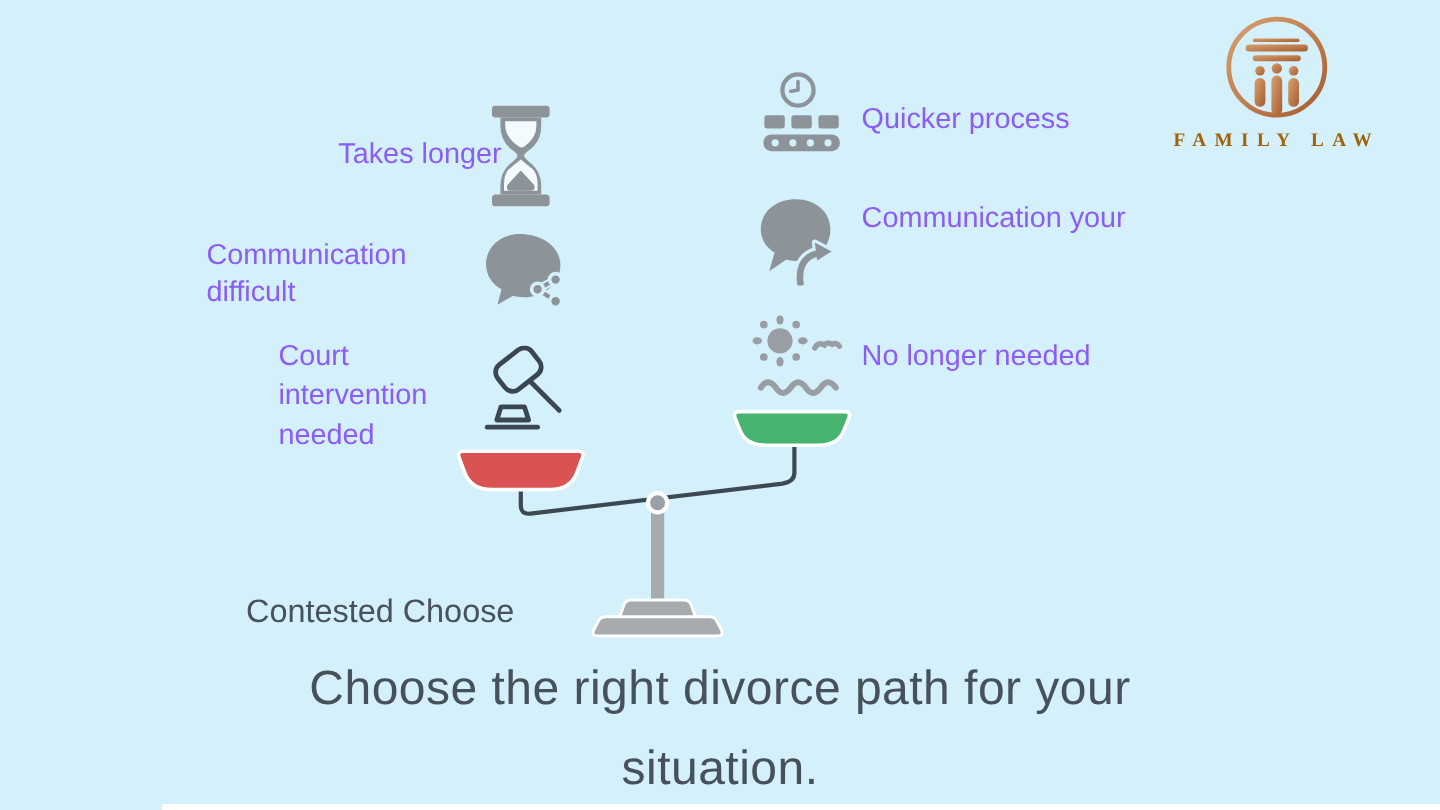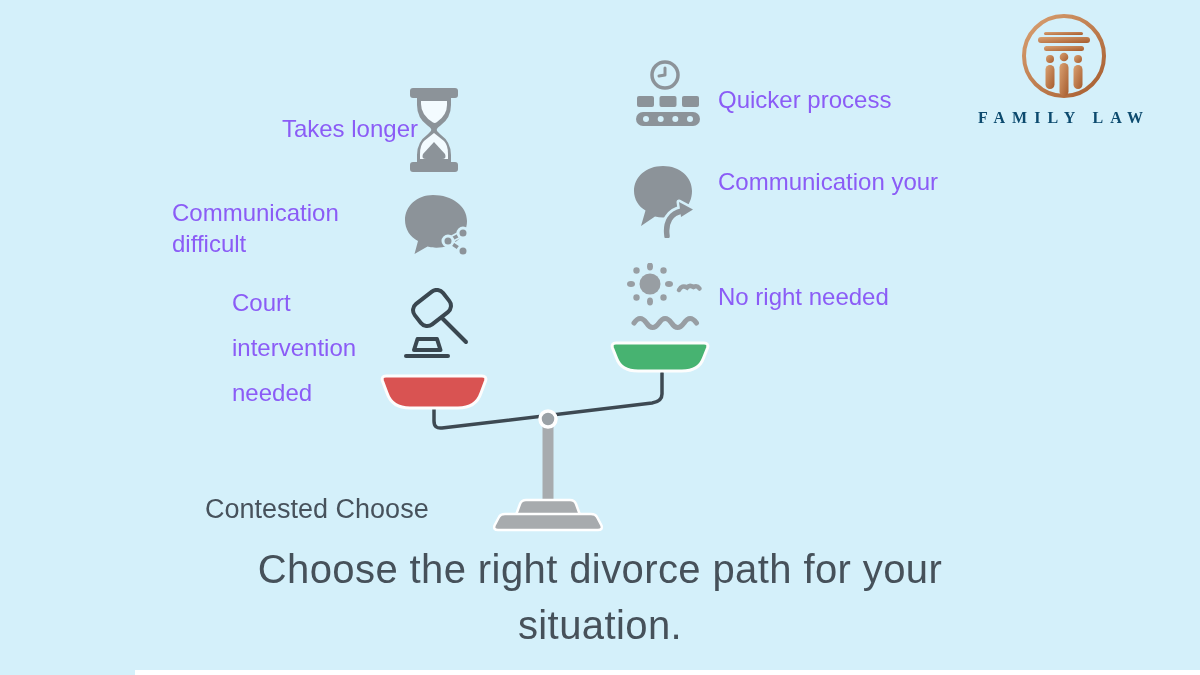--- a/index.html
+++ b/index.html
@@ -9,31 +9,31 @@
     font-family:"Liberation Sans",sans-serif;
     color:#4a545d;
   }
   .abs{position:absolute;}
   .item-label{font-size:24px;line-height:31px;color:#8b5cf6;}
   .right-align{text-align:left;}
   .nowrap{white-space:nowrap;}
   .pan-label{font-size:27px;color:#47525c;white-space:nowrap;}
   .title{
     left:180px;top:541px;width:840px;text-align:center;
-    font-size:40px;line-height:56px;font-weight:500;letter-spacing:.4px;
+    font-size:40px;line-height:66px;font-weight:500;letter-spacing:.4px;
     color:#46515a;
   }
   .logo-wrap{left:939px;top:10px;width:250px;text-align:center;}
   .logo-name{
     font-family:"Liberation Serif",serif;font-weight:600;
     font-size:27px;letter-spacing:4px;color:#ffffff;margin-top:0px;
   }
   .logo-tagline{
     font-family:"Liberation Serif",serif;font-weight:700;
-    font-size:16px;letter-spacing:7px;color:#0c4a6e;margin-top:7px;
+    font-size:16px;letter-spacing:7px;color:#a16207;margin-top:7px;
   }
   .bottom-bar{left:135px;right:0;bottom:0;height:5px;background:#ffffff;}
   svg{display:block;}
 </style>
 </head>
 <body>
 
 <div class="canvas">
 
   <div class="abs item-label nowrap" style="right:782px;top:113px;">Takes longer</div>
@@ -61,21 +61,21 @@
         <path d="M46,48 L61,40 M46,48 L61,58"></path>
       </g>
       <g fill="#8c9399" stroke="#d4f0fa" stroke-width="3">
         <circle cx="46" cy="48" r="5"></circle>
         <circle cx="61" cy="40" r="5"></circle>
         <circle cx="61" cy="58" r="5"></circle>
       </g>
     </svg>
   </div>
 
-  <div class="abs item-label right-align" style="right:818px;top:280px;width:150px;line-height:45px;">Court intervention needed</div>
+  <div class="abs item-label right-align" style="right:818px;top:280px;width:150px;line-height:33px;">Court intervention needed</div>
 
   <div class="abs" style="left:400px;top:288px;width:72px;height:80px;">
     <svg width="72" height="80" viewBox="0 0 72 80">
       <g stroke="#3a4750" stroke-width="4" fill="none" stroke-linecap="round" stroke-linejoin="round">
         <rect x="14" y="7" width="36" height="26" rx="8" transform="rotate(-38 32 20)"></rect>
         <path d="M43,31 L66,54"></path>
         <path d="M14,62 L17.5,51 H37 L40.5,62 Z"></path>
         <path d="M6,68 H48"></path>
       </g>
     </svg>
@@ -125,21 +125,21 @@
         <ellipse cx="23" cy="38.5" rx="3" ry="4"></ellipse>
         <circle cx="9.5" cy="34.5" r="3.2"></circle>
         <ellipse cx="4" cy="21" rx="4" ry="3"></ellipse>
         <circle cx="9.5" cy="7.5" r="3.2"></circle>
       </g>
       <path d="M52,27 q3,-5.5 8,-2.5 q2.5,-3 6.5,-0.5 q3.5,-2 6,1.5" stroke="#989ea3" stroke-width="4.5" fill="none" stroke-linecap="round"></path>
       <path d="M7,60 q6,-9 12.5,0 q6,9 12.5,0 q6,-9 12.5,0 q6,9 12.5,0 q6,-9 12.5,0" stroke="#989ea3" stroke-width="5" fill="none" stroke-linecap="round"></path>
     </svg>
   </div>
 
-  <div class="abs item-label nowrap" style="left:718px;top:281px;">No right needed</div>
+  <div class="abs item-label nowrap" style="left:718px;top:281px;">No longer needed</div>
 
   <svg class="abs" style="left:0;top:0;" width="1200" height="675" viewBox="0 0 1200 675">
     <path d="M434,404 L434,421 Q434,429 442,428 L652,403 Q662,401.5 662,394 L662,373" stroke="#3d4952" stroke-width="3.5" fill="none" stroke-linecap="round"></path>
     <rect x="542.5" y="420" width="11" height="85" rx="2" fill="#a7abae"></rect>
     <circle cx="548" cy="419" r="8" fill="#9aa1a6" stroke="#ffffff" stroke-width="3.5"></circle>
     <path d="M516,515 L520,504 Q521.5,500 526,500 L570,500 Q574.5,500 576,504 L580,515 Z" fill="#a7abae" stroke="#ffffff" stroke-width="2.5" stroke-linejoin="round"></path>
     <path d="M498,530 Q493,530 494.5,525.5 L499,517 Q500.5,514 505,514 L591,514 Q595.5,514 597,517 L601.5,525.5 Q603,530 598,530 Z" fill="#a7abae" stroke="#ffffff" stroke-width="2.5" stroke-linejoin="round"></path>
     <path d="M386,376 L482,376 Q487,376 485.5,381 L481,393 Q476,408 458,408 L410,408 Q392,408 387,393 L382.5,381 Q381,376 386,376 Z" fill="#d95352" stroke="#fdfdfd" stroke-width="3" stroke-linejoin="round"></path>
     <path d="M616,343 L704,343 Q709,343 707.5,348 L703.5,358 Q699,371 682,371 L638,371 Q621,371 616.5,358 L612.5,348 Q611,343 616,343 Z" fill="#47b371" stroke="#fdfdfd" stroke-width="3" stroke-linejoin="round"></path>
   </svg>

